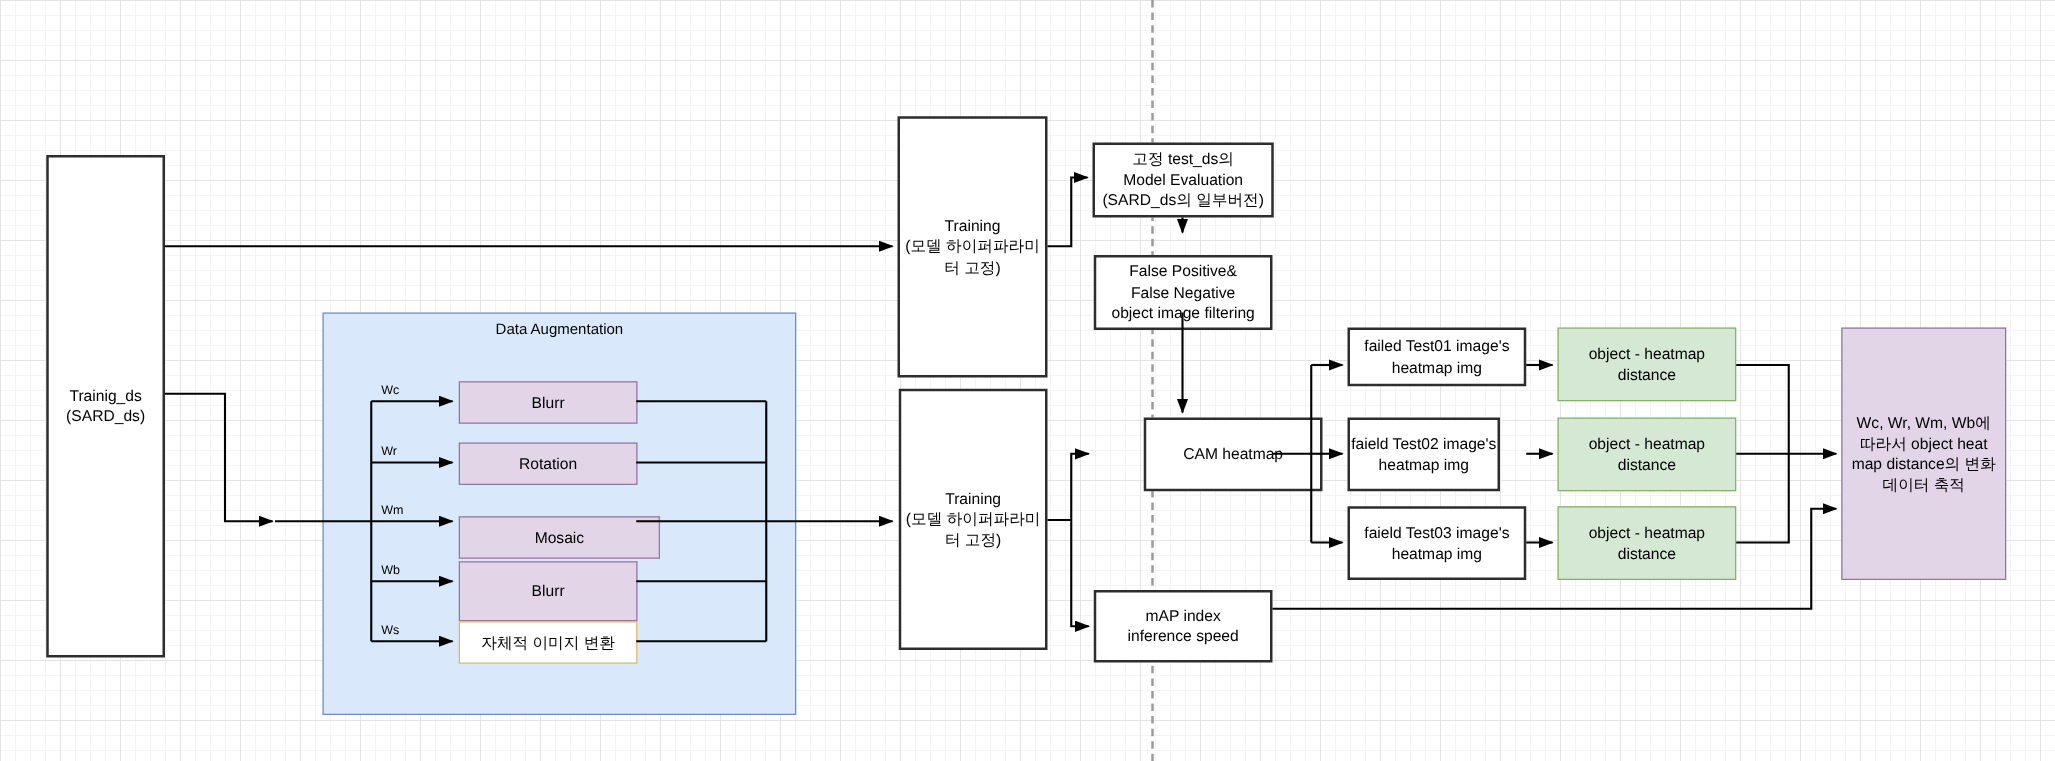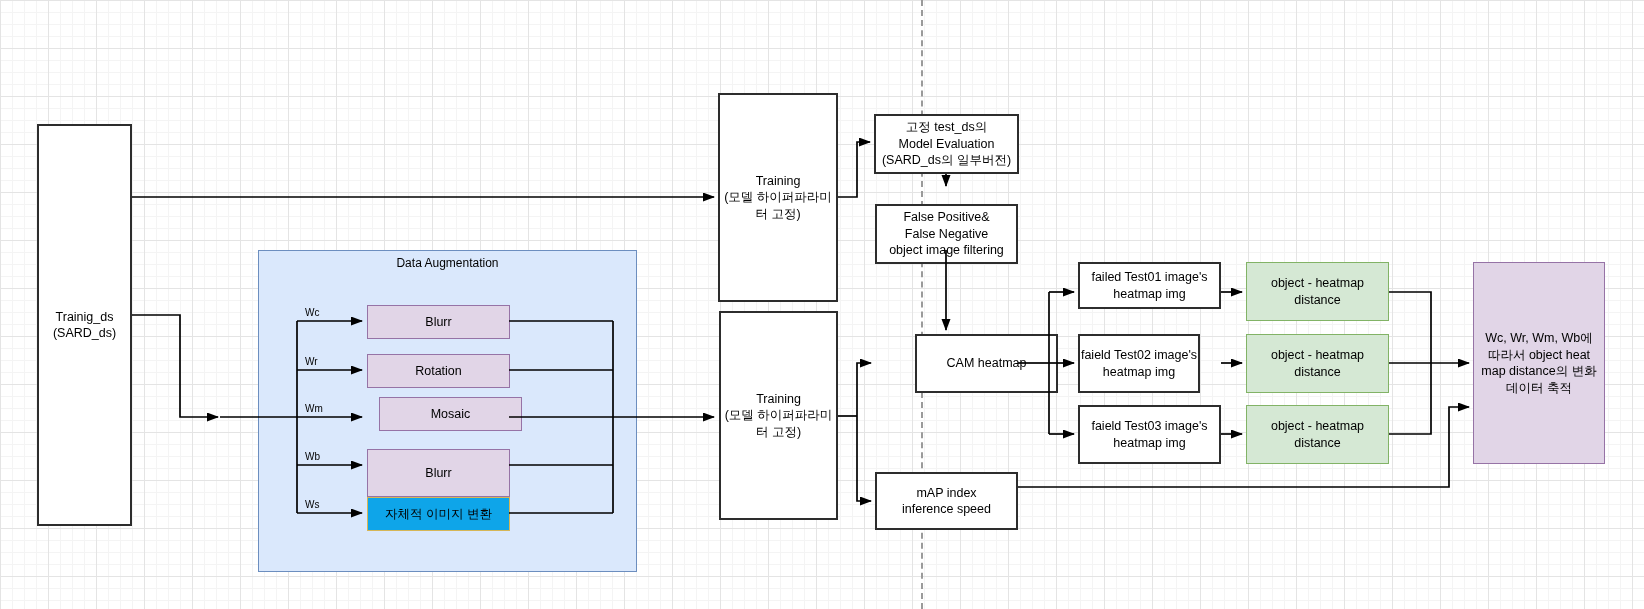--- a/index.html
+++ b/index.html
@@ -12,21 +12,21 @@
       linear-gradient(to bottom,#e4e4e4 1px,transparent 1px),
       linear-gradient(to right,#f4f4f4 1px,transparent 1px),
       linear-gradient(to bottom,#f4f4f4 1px,transparent 1px);
     background-size:48px 48px,48px 48px,12px 12px,12px 12px;
   }
   .node{position:absolute;display:flex;align-items:center;justify-content:flex-start;
     text-align:center;font-size:12.5px;line-height:1.32;box-sizing:border-box;}
   .lbl{white-space:pre-line;display:block;width:100%;}
   .box-white{background:#ffffff;border:2px solid #2d2d2d;}
   .box-purple{background:#e1d5e7;border:1.5px solid #9673a6;}
-  .box-yellow{background:#0ea5e9;border:1.5px solid #d6b656;}
+  .box-yellow{background:#ffffff;border:1.5px solid #d6b656;}
   .box-green{background:#d5e8d4;border:1.5px solid #82b366;}
   .box-blue{background:#dae8fc;border:1.5px solid #6c8ebf;}
   .aug-title{position:absolute;left:0;top:5px;width:100%;text-align:center;
     font-size:12px;}
   .wlabel{position:absolute;width:40px;font-size:10px;text-align:left;height:16px;}
   .divider{position:absolute;top:0;height:609px;width:0;
     border-left:2px dashed #9a9a9a;}
   svg.connectors{position:absolute;left:0;top:0;z-index:50;pointer-events:none;}
   .connector{stroke:#000;stroke-width:1.7;fill:none;}
 </style>
@@ -50,21 +50,21 @@
     <span class="wlabel" style="left:46px;top:151px;">Wm</span>
     <span class="wlabel" style="left:46px;top:199px;">Wb</span>
     <span class="wlabel" style="left:46px;top:247px;">Ws</span>
 
     <div class="node box-purple" style="left:108px;top:54px;width:143px;height:34px;">
       <span class="lbl">Blurr</span>
     </div>
     <div class="node box-purple" style="left:108px;top:103px;width:143px;height:34px;">
       <span class="lbl">Rotation</span>
     </div>
-    <div class="node box-purple" style="left:108px;top:146px;width:143px;height:34px;margin-left:12px;">
+    <div class="node box-purple" style="left:108px;top:162px;width:161px;height:34px;">
       <span class="lbl">Mosaic</span>
     </div>
     <div class="node box-purple" style="left:108px;top:198px;width:143px;height:48px;">
       <span class="lbl">Blurr</span>
     </div>
     <div class="node box-yellow" style="left:108px;top:246px;width:143px;height:34px;">
       <span class="lbl">자체적 이미지 변환</span>
     </div>
   </div>
 

